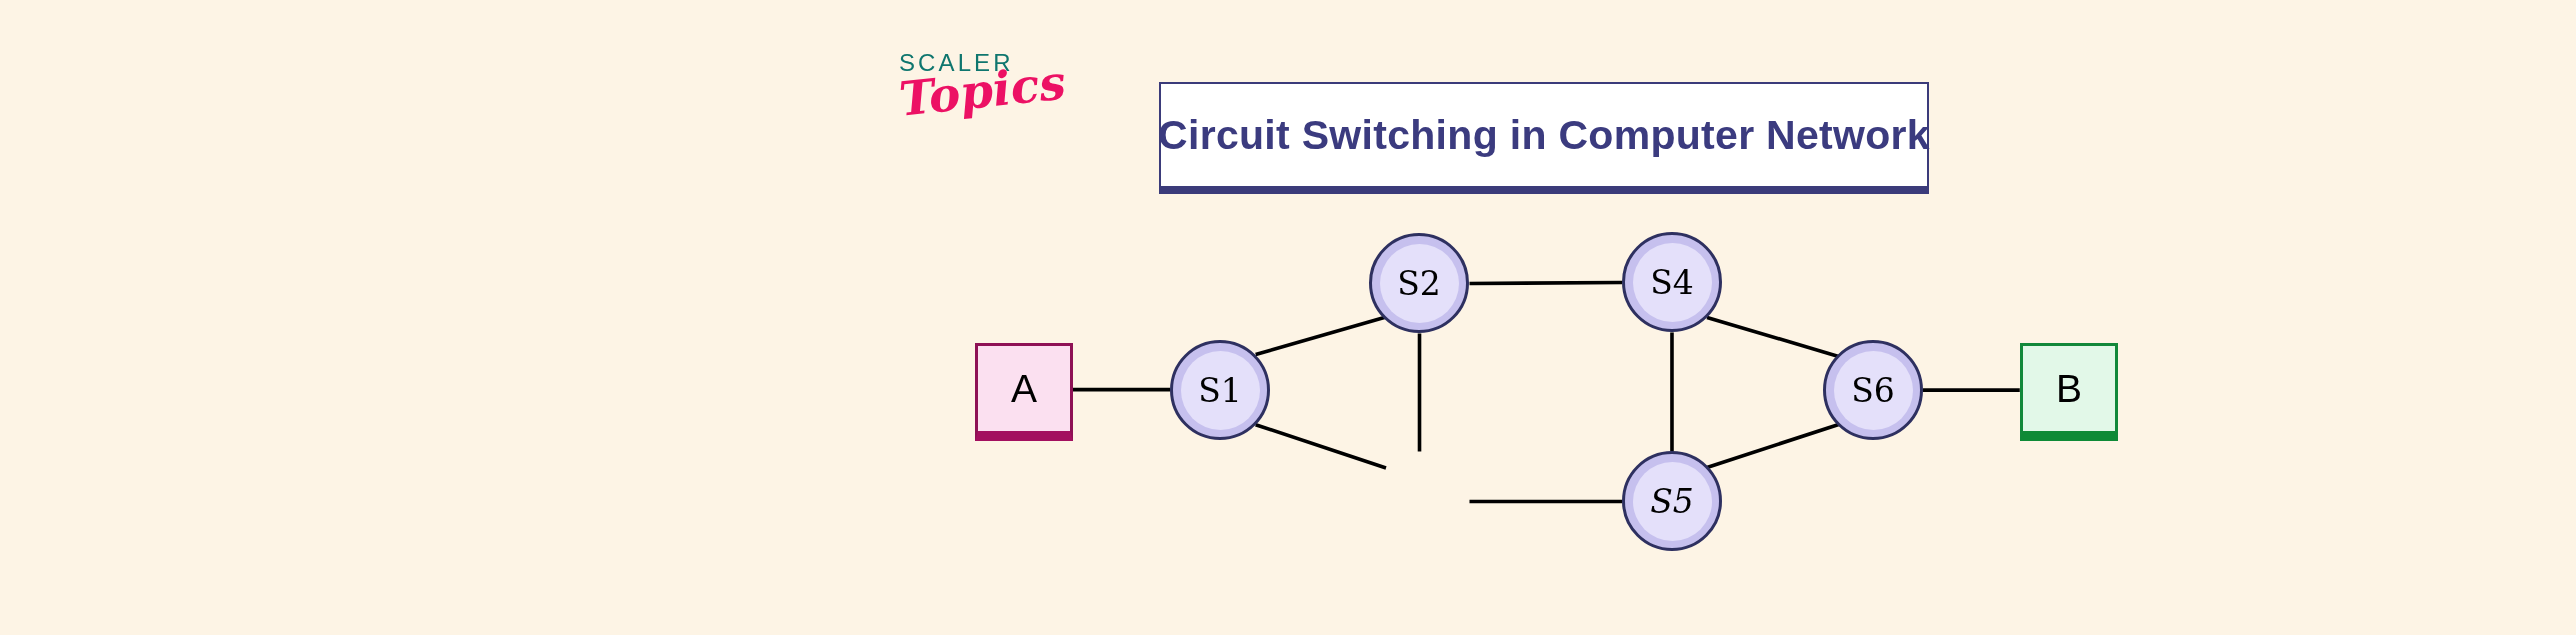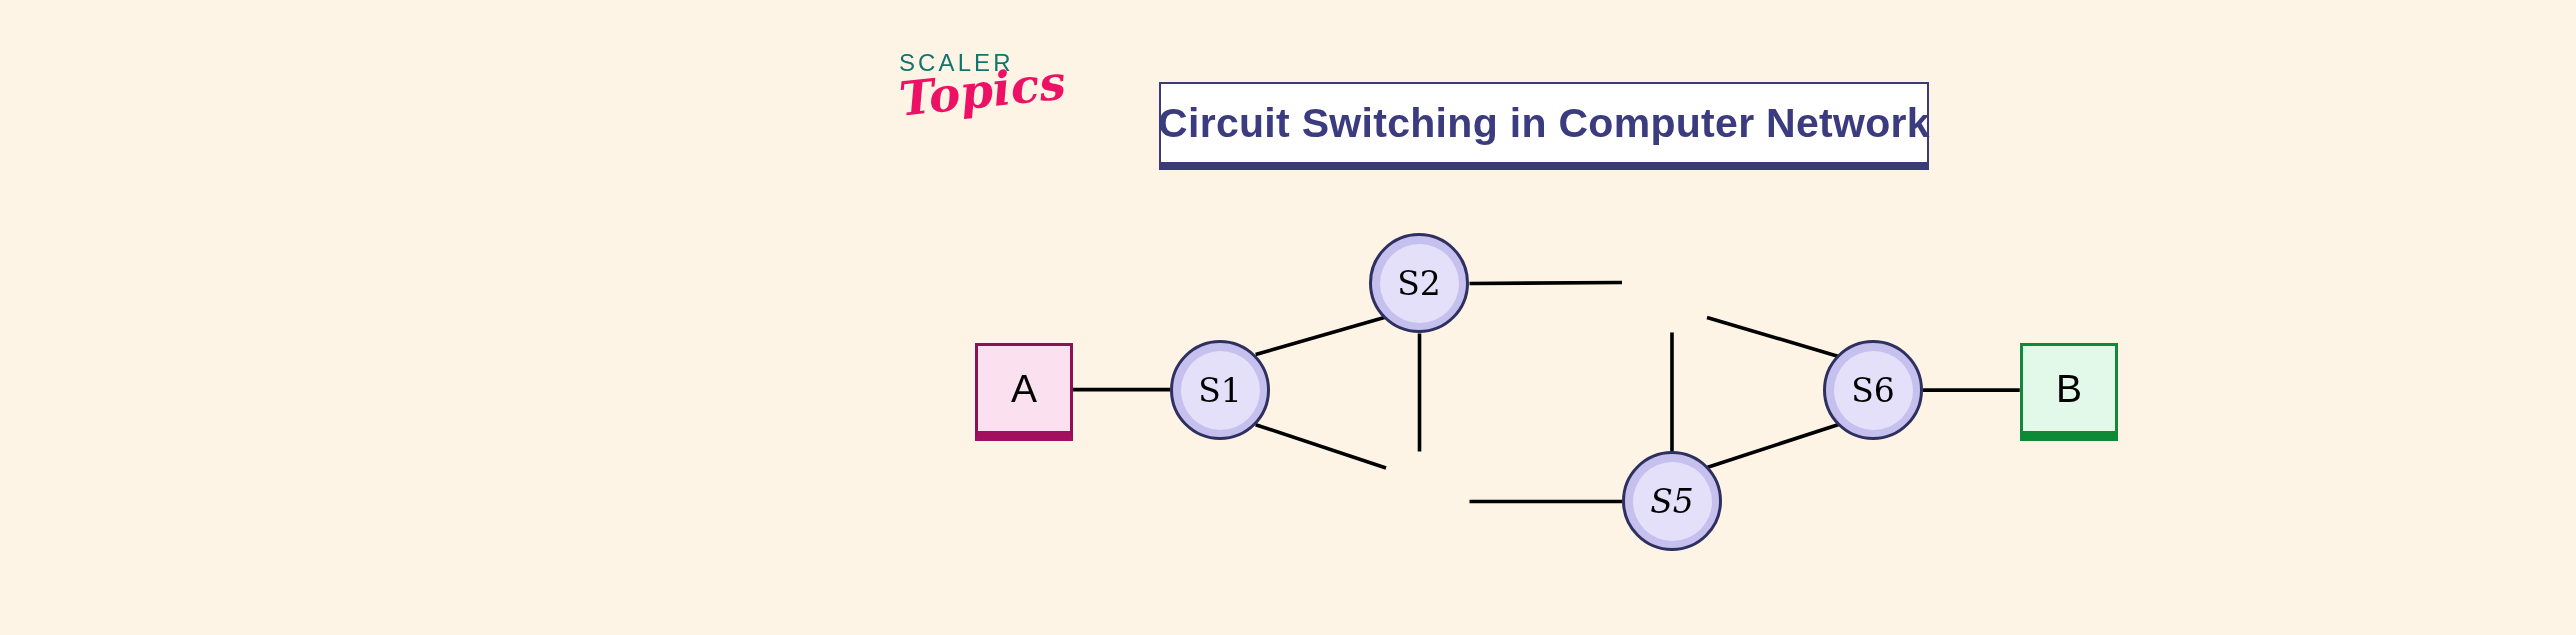--- a/index.html
+++ b/index.html
@@ -56,21 +56,21 @@
     transform: rotate(-6deg);
     transform-origin: left top;
   }
 
   
   #title-box {
     position: absolute;
     left: 1159px;
     top: 82px;
     width: 770px;
-    height: 88px;
+    height: 112px;
     box-sizing: border-box;
     background: #FFFFFF;
     border: 2.1px solid #3B3B7A;
     border-bottom: 8.2px solid #3B3B7A;
     display: flex;
     align-items: center;
     justify-content: center;
   }
   #title-text {
     font-family: "Liberation Sans", sans-serif;
@@ -201,20 +201,25 @@
     </div>
   </div>
 
   <div class="switch" id="sw-s2" style="left:1369px; top:233px;">
     <div class="inner">
       <span class="slabel">S2</span>
     </div>
   </div>
 
 
+  <div class="switch" id="sw-s4" style="left:1622px; top:232px;">
+    <div class="inner">
+      <span class="slabel">S4</span>
+    </div>
+  </div>
 
   <div class="switch" id="sw-s5" style="left:1622px; top:451px;font-style:italic;">
     <div class="inner">
       <span class="slabel">S5</span>
     </div>
   </div>
 
   <div class="switch" id="sw-s6" style="left:1823px; top:340px;">
     <div class="inner">
       <span class="slabel">S6</span>

